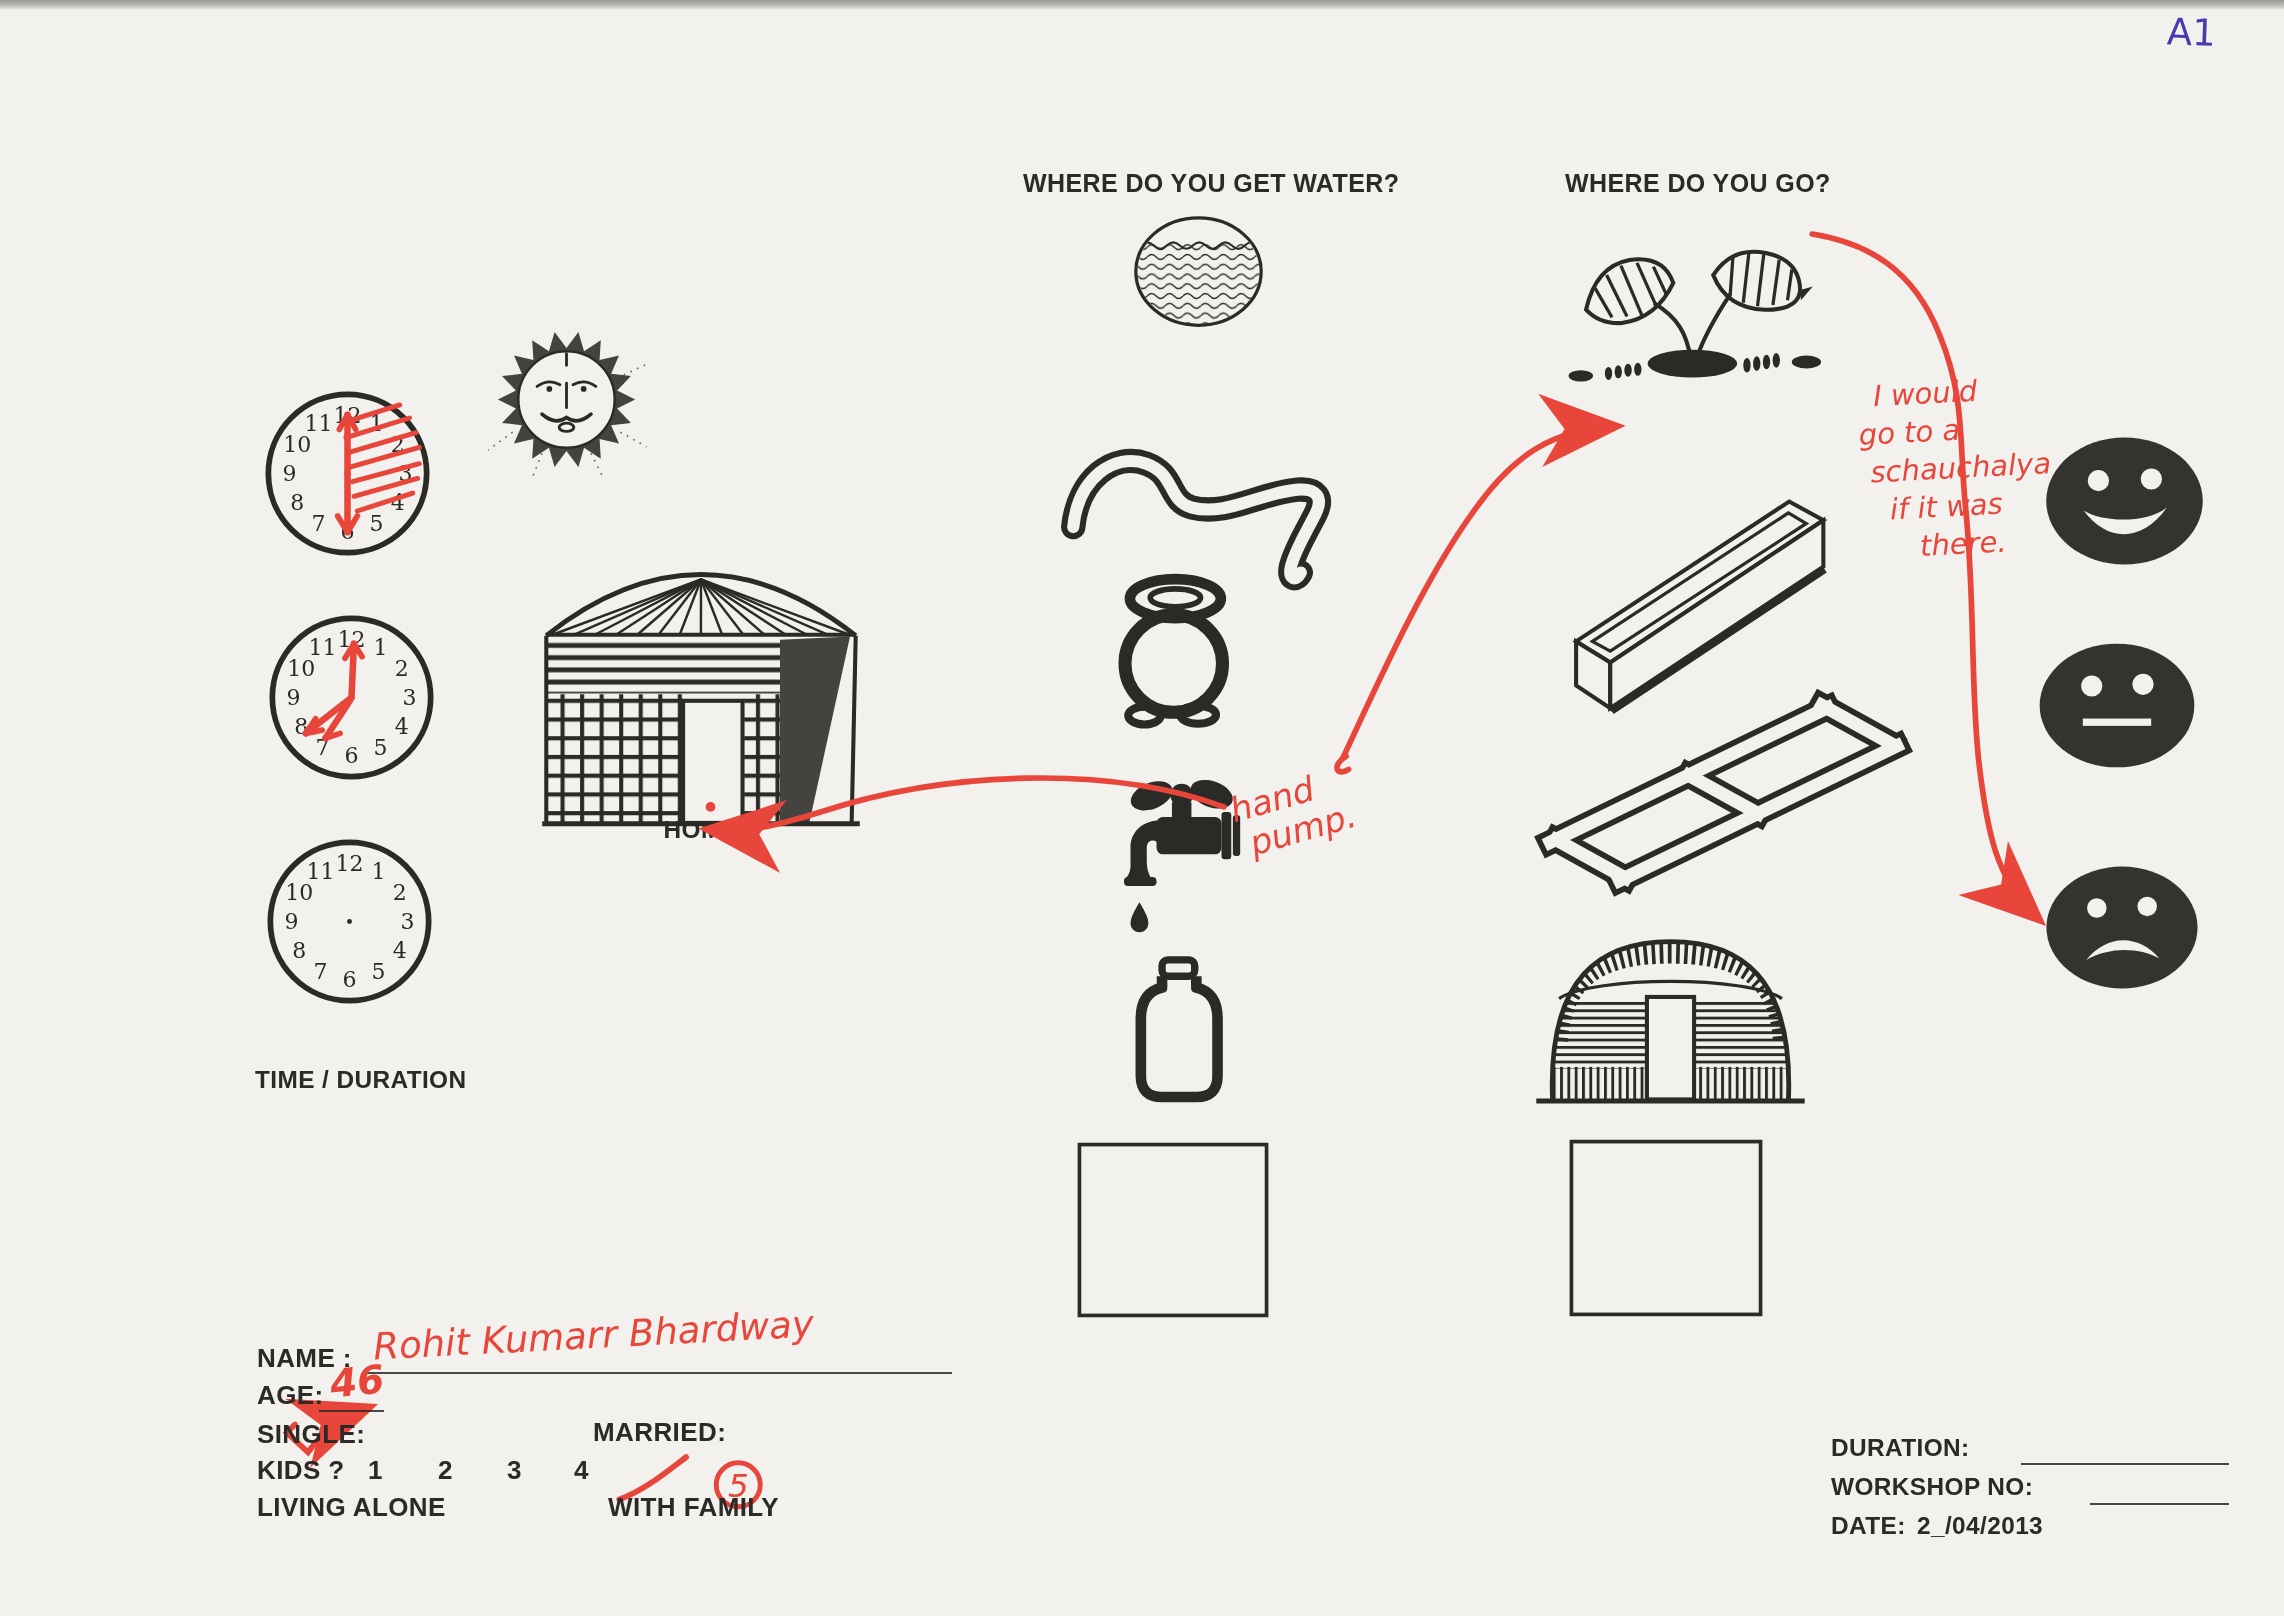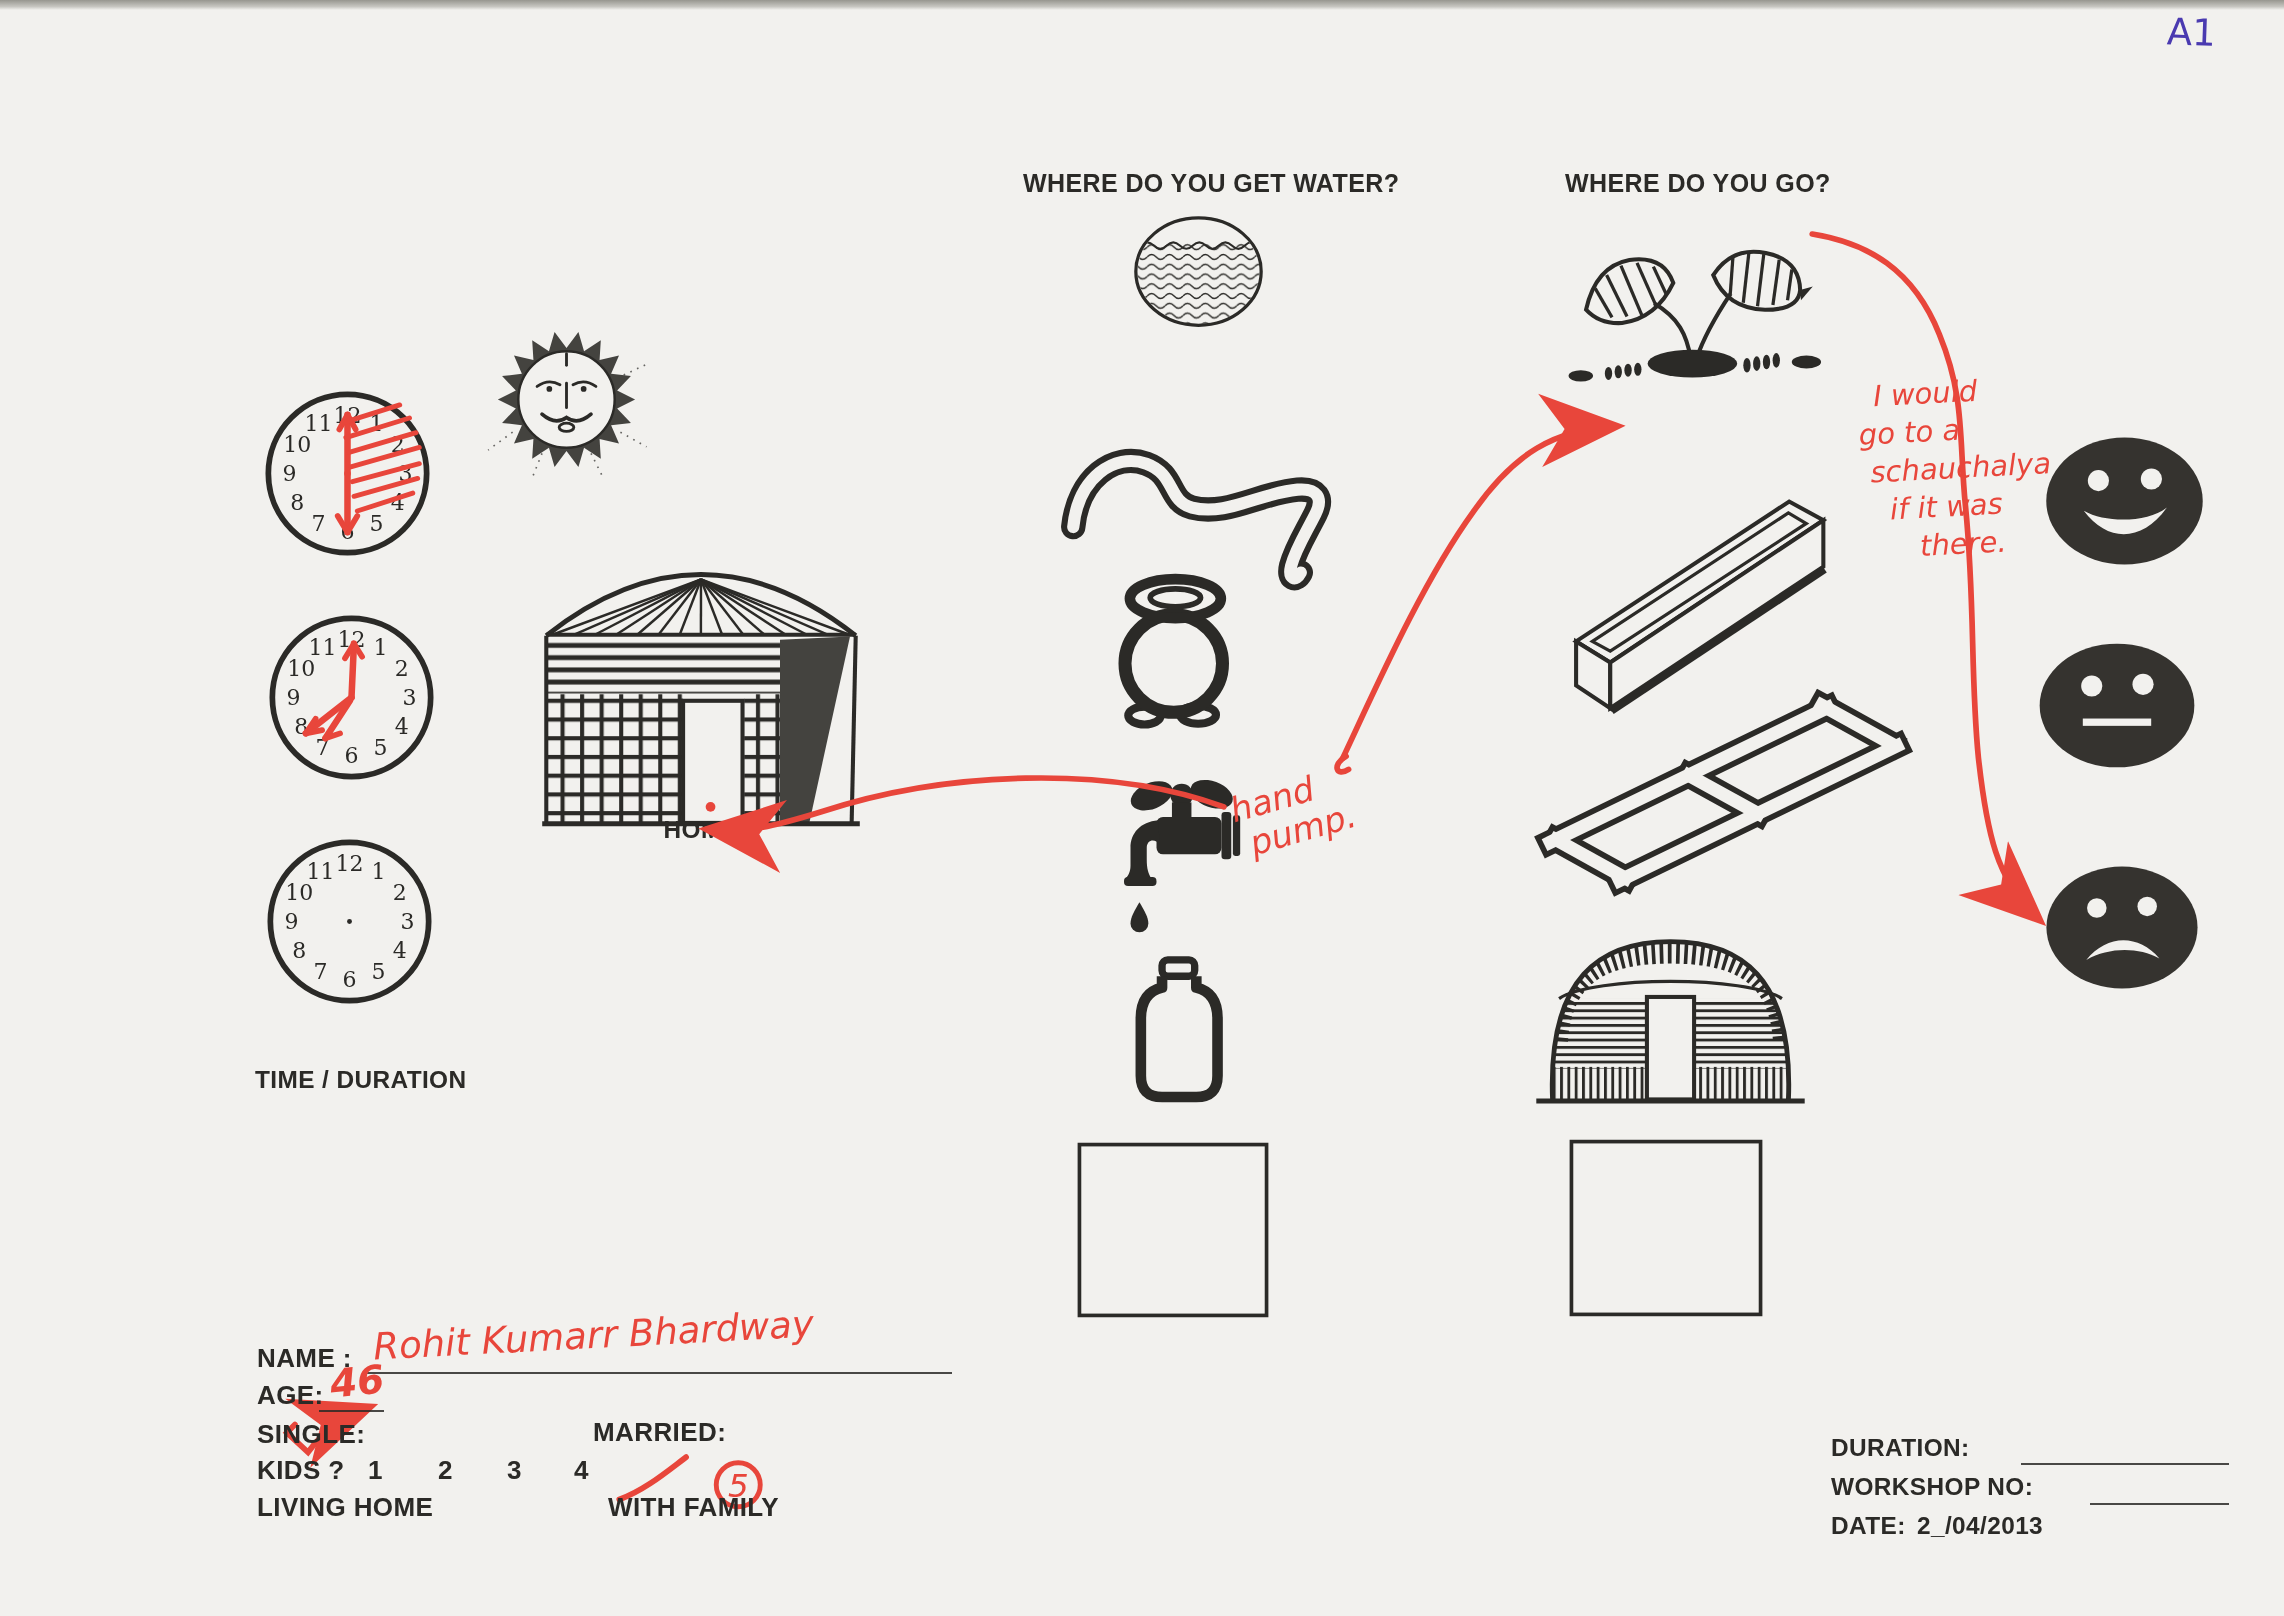--- a/index.html
+++ b/index.html
@@ -382,21 +382,21 @@
 
   <div class="abs print label" style="left:257px;top:1419px;">SINGLE:</div>
   <div class="abs print label" style="left:562px;top:1417px;margin-left:31px;">MARRIED:</div>
 
   <div class="abs print label" style="left:257px;top:1455px;">KIDS ?</div>
   <div class="abs print label" style="left:368px;top:1455px;">1</div>
   <div class="abs print label" style="left:438px;top:1455px;">2</div>
   <div class="abs print label" style="left:507px;top:1455px;">3</div>
   <div class="abs print label" style="left:574px;top:1455px;">4</div>
 
-  <div class="abs print label" style="left:257px;top:1492px;">LIVING HOME</div>
+  <div class="abs print label" style="left:257px;top:1492px;">LIVING ALONE</div>
   <div class="abs print label" style="left:562px;top:1492px;margin-left:46px;">WITH FAMILY</div>
 
   <div class="abs print small-label" style="left:1831px;top:1434px;">DURATION:</div>
   <div class="ink-line" style="left:2021px;top:1463px;width:208px;"></div>
 
   <div class="abs print small-label" style="left:1831px;top:1473px;">WORKSHOP NO:</div>
   <div class="ink-line" style="left:2090px;top:1503px;width:139px;"></div>
 
   <div class="abs print small-label" style="left:1831px;top:1512px;">DATE:</div>
   <div class="abs print small-label" style="left:1917px;top:1512px;">2_/04/2013</div>

